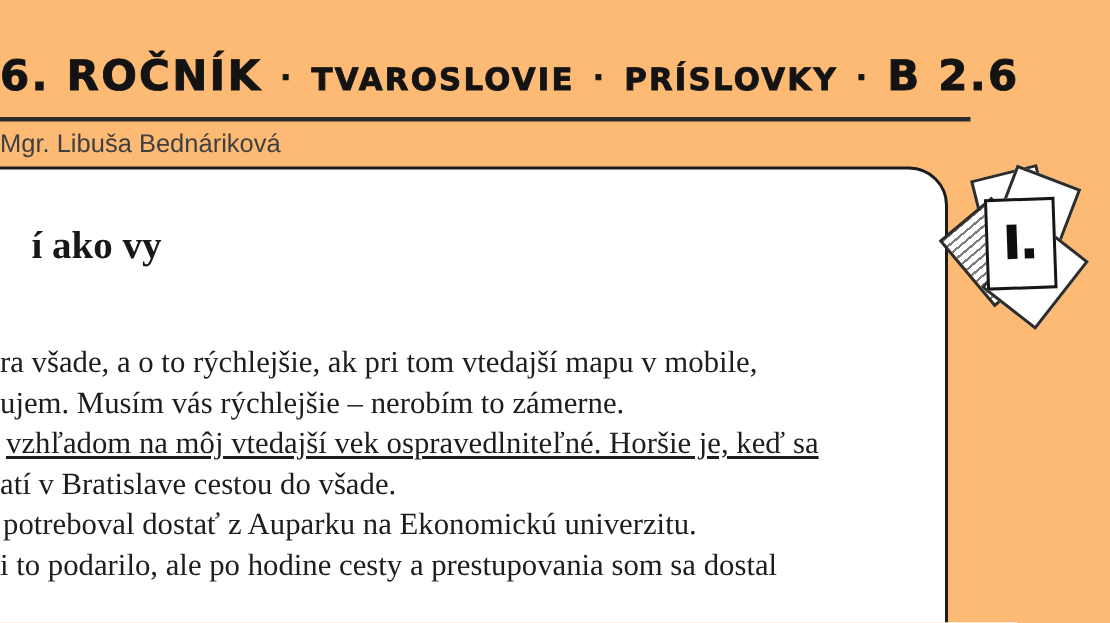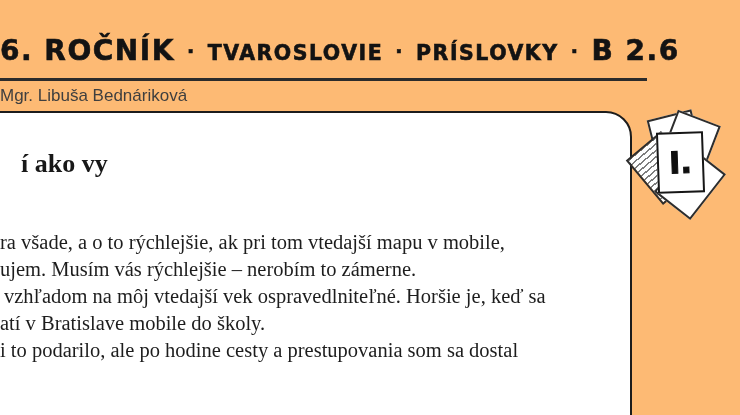--- a/index.html
+++ b/index.html
@@ -69,21 +69,21 @@
   }
   .excerpt{
     position:absolute;
     left:0;top:229px;width:618px;
     font-family:"Liberation Serif",serif;
     font-size:20.5px;
     line-height:27px;
     color:#1d1d1d;
   }
   .excerpt .line{white-space:nowrap;}
-  .excerpt .line.indent-1{padding-left:4px;}
+  .excerpt .line.indent-1{padding-left:4px;text-decoration:underline;}
   .excerpt .line.indent-2{padding-left:2px;}
 
   
   .paper-stack{
     position:absolute;
     left:640px;top:112px;
     width:92px;height:106px;
   }
   .sheet{
     position:absolute;
@@ -137,21 +137,22 @@
   <div class="author">Mgr. Libuša Bednáriková</div>
 
   <div class="content-box"></div>
 
   <div class="excerpt-heading">í ako vy</div>
 
   <div class="excerpt">
     <div class="line">ra všade, a o to rýchlejšie, ak pri tom vtedajší mapu v mobile,</div>
     <div class="line">ujem. Musím vás rýchlejšie – nerobím to zámerne.</div>
     <div class="line indent-1">vzhľadom na môj vtedajší vek ospravedlniteľné. Horšie je, keď sa</div>
-    <div class="line">atí v Bratislave mobile do školy.</div>
+    <div class="line">atí v Bratislave cestou do všade.</div>
+    <div class="line indent-2">potreboval dostať z Auparku na Ekonomickú univerzitu.</div>
     <div class="line">i to podarilo, ale po hodine cesty a prestupovania som sa dostal</div>
   </div>
 
   <div class="paper-stack">
     <div class="sheet tl"></div>
     <div class="sheet tr"></div>
     <div class="sheet left"></div>
     <div class="sheet br"></div>
     <div class="front-card">
       <span>I.</span>

